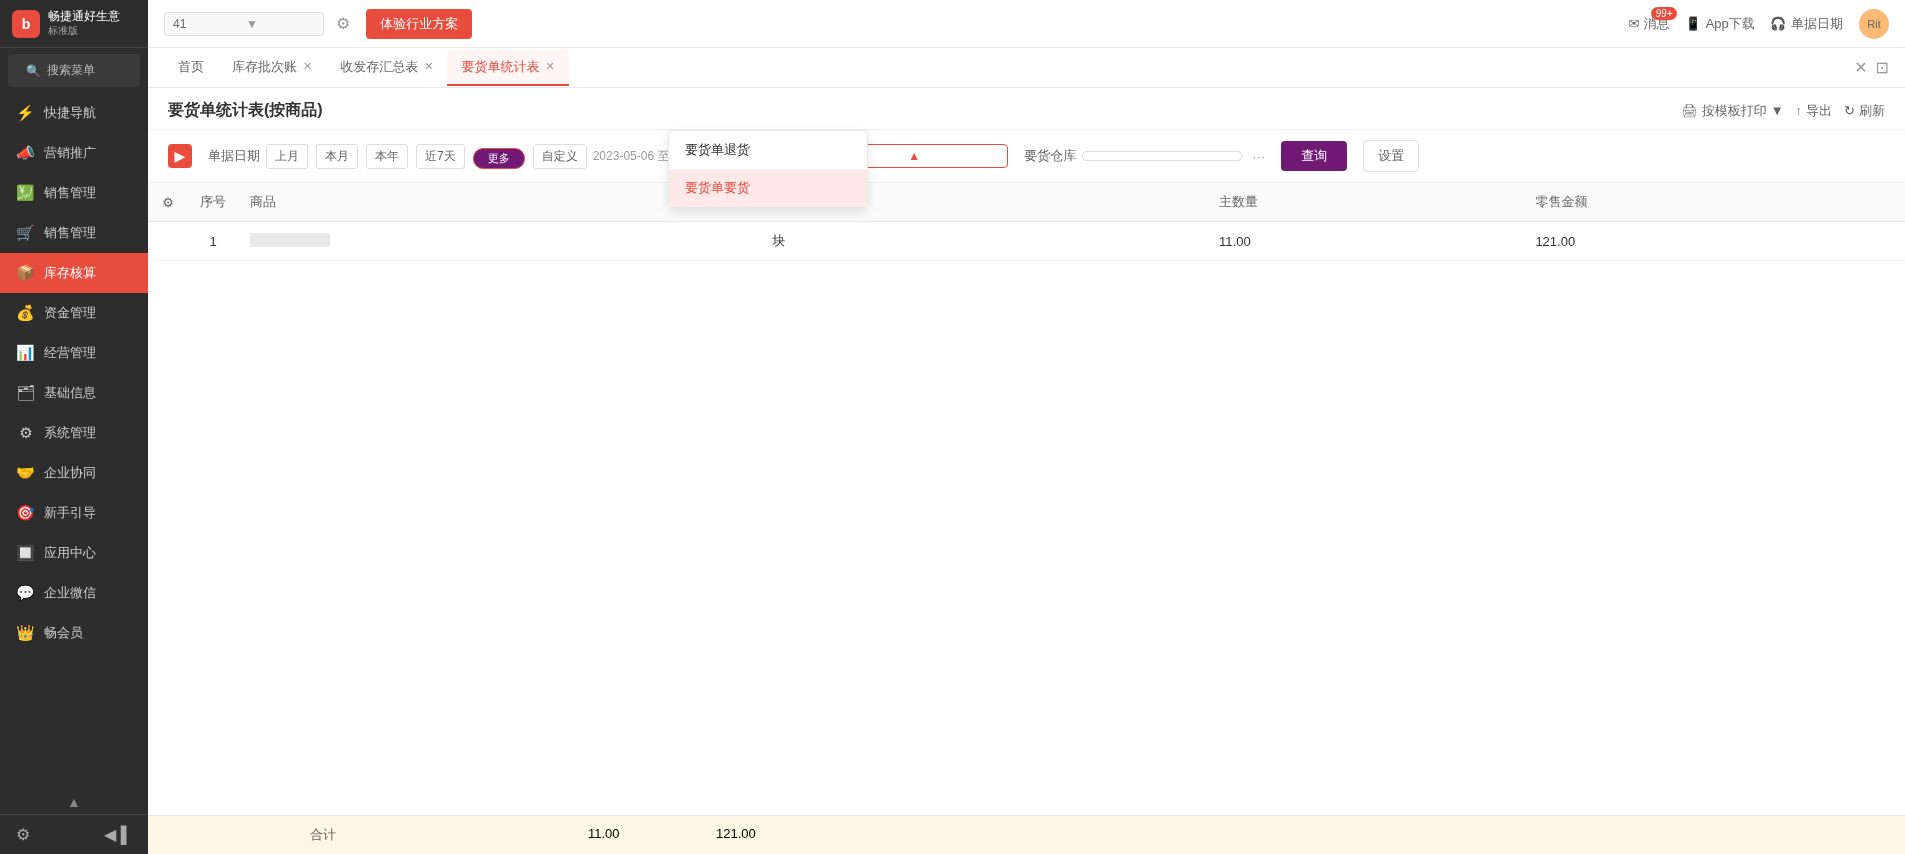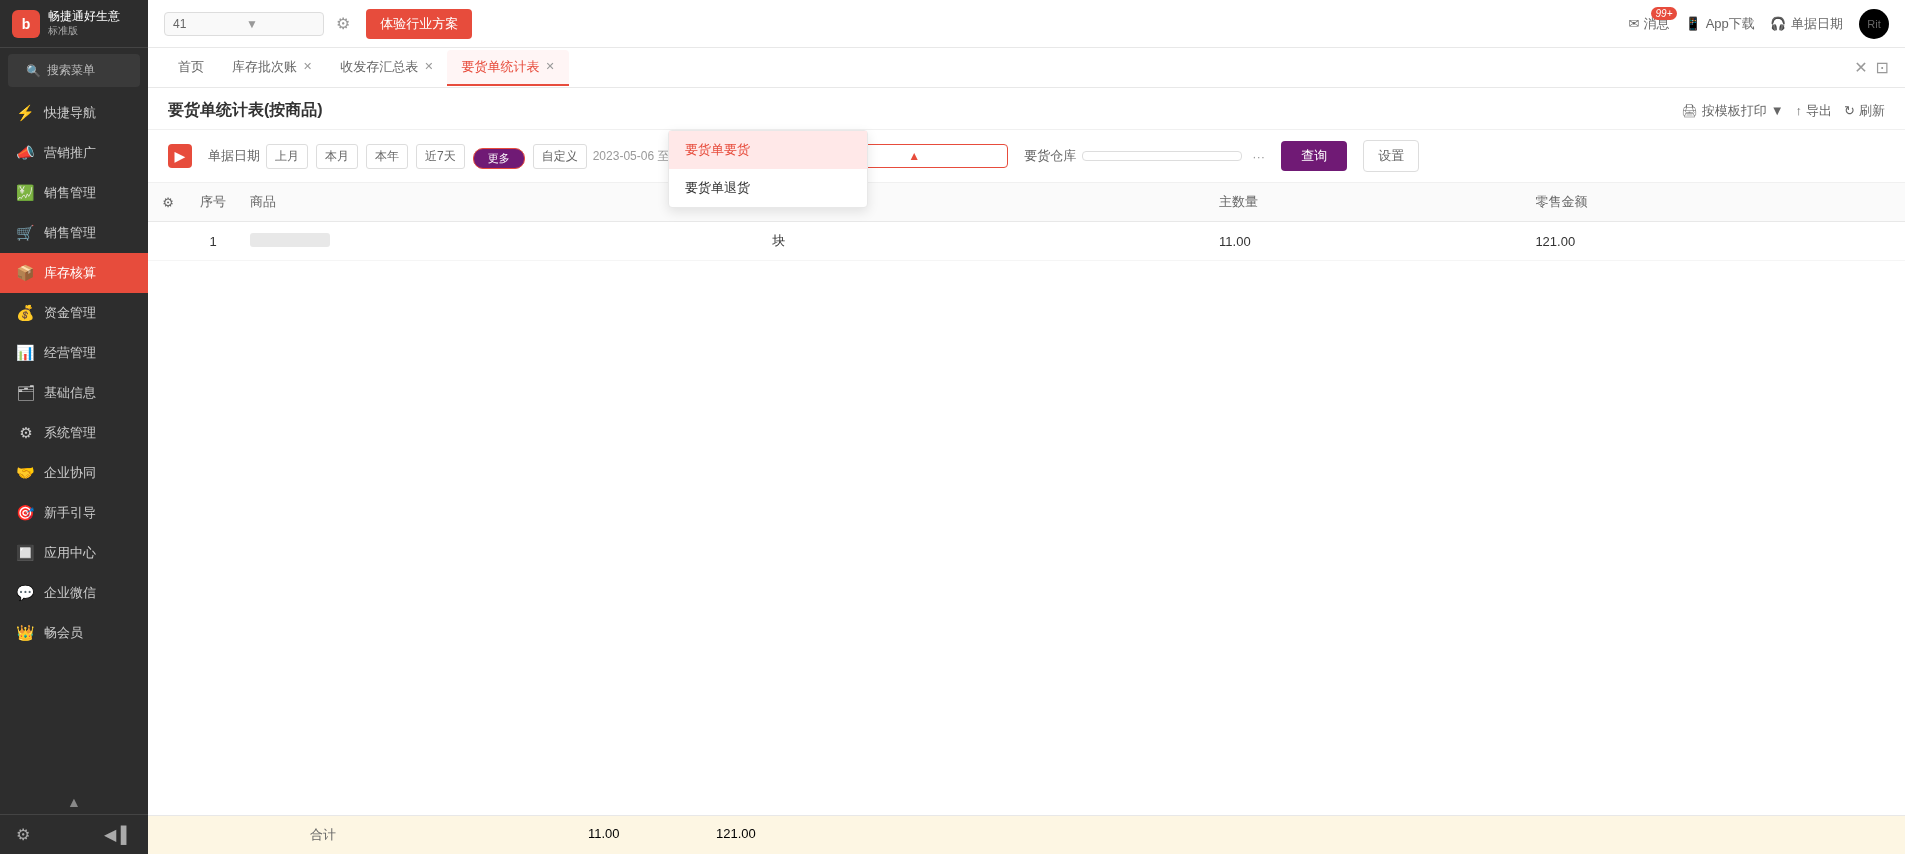--- a/index.html
+++ b/index.html
@@ -396,21 +396,21 @@
         <span class="badge">99+</span>
       </div>
       <div class="topbar-app">
         <span>📱</span>
         <span>App下载</span>
       </div>
       <div class="topbar-service">
         <span>🎧</span>
         <span>单据日期</span>
       </div>
-      <div class="topbar-avatar" style="background:#000000; display:flex;align-items:center;justify-content:center;font-size:11px;color:#666;">
+      <div class="topbar-avatar" style="background:#fdba74; display:flex;align-items:center;justify-content:center;font-size:11px;color:#666;">
         <span>Rit</span>
       </div>
     </div>
   </div>
 
   <div class="tabs-bar">
     <div class="tab-item">
       <span>首页</span>
     </div>
     <div class="tab-item">
@@ -481,25 +481,25 @@
         <div class="filter-warehouse">
           <span></span>
         </div>
         <span class="filter-more">···</span>
       </div>
 
       <button class="query-btn">查询</button>
       <button class="settings-btn">设置</button>
 
       <div class="dropdown-menu">
+        <div class="dropdown-item">
+          <span>要货单退货</span>
+        </div>
         <div class="dropdown-item selected">
           <span>要货单要货</span>
-        </div>
-        <div class="dropdown-item">
-          <span>要货单退货</span>
         </div>
       </div>
     </div>
 
     <div class="table-container">
       <table>
         <thead>
           <tr>
             <th class="col-settings center">⚙</th>
             <th class="col-num">序号</th>

